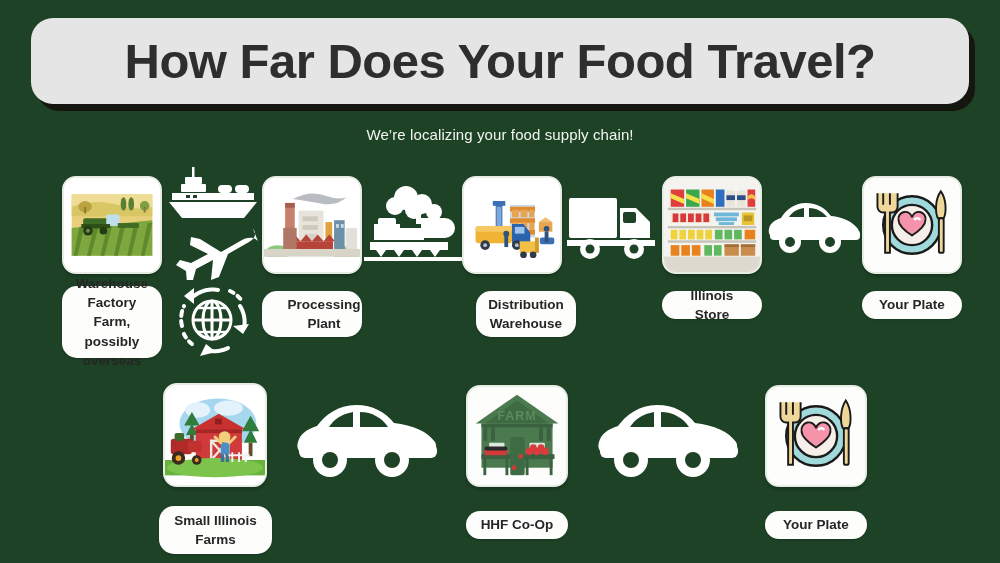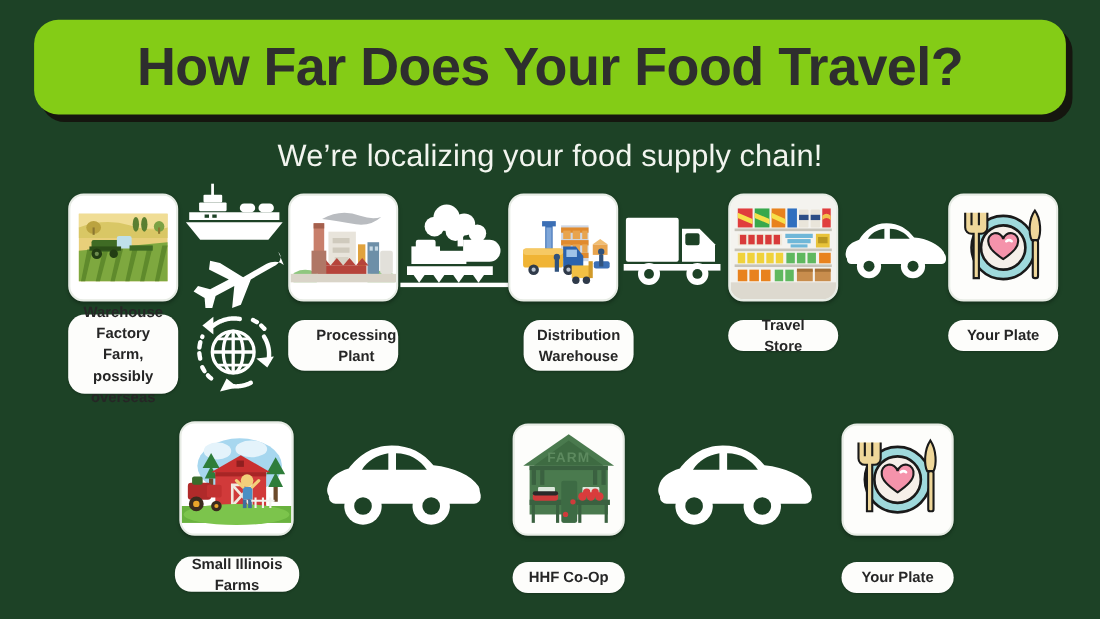--- a/index.html
+++ b/index.html
@@ -21,42 +21,42 @@
     position: absolute;
     left: 6px; top: 7px;
     width: 938px; height: 86px;
     background: #15160f;
     border-radius: 22px;
   }
   .title-box {
     position: absolute;
     left: 0; top: 0;
     width: 938px; height: 86px;
-    background: #84cc16;
+    background: #e5e5e5;
     border-radius: 22px;
     display: flex;
     align-items: center;
     justify-content: center;
   }
   .title-text {
     font-size: 49px;
     font-weight: 700;
     color: #2e2e2e;
     letter-spacing: -0.5px;
     line-height: 1;
     white-space: nowrap;
   }
 
   .subtitle {
     position: absolute;
     left: 0; top: 126px;
     width: 1000px;
     text-align: center;
     color: #f2f5ef;
-    font-size: 28px;
+    font-size: 15px;
     font-weight: 400;
     letter-spacing: 0.1px;
   }
 
   .thumb {
     position: absolute;
     background: #fdfdfb;
     border-radius: 14px;
     border: 2px solid #e7ece5;
     overflow: hidden;
@@ -362,21 +362,21 @@
       </g>
       <path d="M63 70 h15 v11 H63z" fill="#c88d4d"></path>
       <path d="M80 70 h15 v11 H80z" fill="#c88d4d"></path>
       <rect x="63" y="69" width="15" height="3" fill="#a36f36"></rect>
       <rect x="80" y="69" width="15" height="3" fill="#a36f36"></rect>
     </g>
     <rect x="0" y="82" width="100" height="16" fill="#ddd9cf"></rect>
   </svg>
 </div>
 <div class="pill" style="left:662px; top:291px; width:100px; height:28px;">
-  <span>Travel Store</span>
+  <span>Illinois Store</span>
 </div>
 
 <div class="glyph" style="left:768px; top:197px; width:94px; height:60px;">
   <svg viewBox="0 0 94 60">
     <path d="M6 40 c-4 0 -6 -4 -5 -8 c1 -6 6 -9 12 -11 c5 -8 13 -15 25 -15 c11 0 19 5 25 13 c12 1 22 6 27 13 c2 4 0 8 -5 8z" fill="#fff"></path>
     <rect x="2" y="33" width="90" height="10" rx="4" fill="#fff"></rect>
     <circle cx="22" cy="45" r="11" fill="#fff"></circle>
     <circle cx="22" cy="45" r="5" fill="#1d4226"></circle>
     <circle cx="62" cy="45" r="11" fill="#fff"></circle>
     <circle cx="62" cy="45" r="5" fill="#1d4226"></circle>
@@ -447,21 +447,21 @@
       <path d="M58 60 l-6 -6 M67 60 l6 -6" stroke="#f2cf7a" stroke-width="3" stroke-linecap="round"></path>
     </g>
     <g stroke="#f2f2ee" stroke-width="2">
       <line x1="70" y1="70" x2="70" y2="80"></line>
         <line x1="77" y1="70" x2="77" y2="80"></line>
       <line x1="84" y1="70" x2="84" y2="80"></line>
         <line x1="66" y1="73" x2="88" y2="73"></line>
     </g>
   </svg>
 </div>
-<div class="pill" style="left:159px; top:506px; width:113px; height:32px;">
+<div class="pill" style="left:159px; top:506px; width:113px; height:48px;">
   <span>Small Illinois Farms</span>
 </div>
 
 <div class="glyph" style="left:296px; top:400px; width:144px; height:78px;">
   <svg viewBox="0 0 144 78">
     <path d="M10 54 c-7 0 -10 -6 -8 -12 c2 -8 9 -13 19 -16 c8 -11 21 -21 39 -21 c17 0 29 7 38 18 c19 2 34 9 41 19 c3 5 0 12 -8 12z" fill="#fff"></path>
     <rect x="3" y="44" width="138" height="14" rx="6" fill="#fff"></rect>
     <circle cx="34" cy="60" r="17" fill="#fff"></circle>
     <circle cx="34" cy="60" r="8" fill="#1d4226"></circle>
     <circle cx="96" cy="60" r="17" fill="#fff"></circle>

